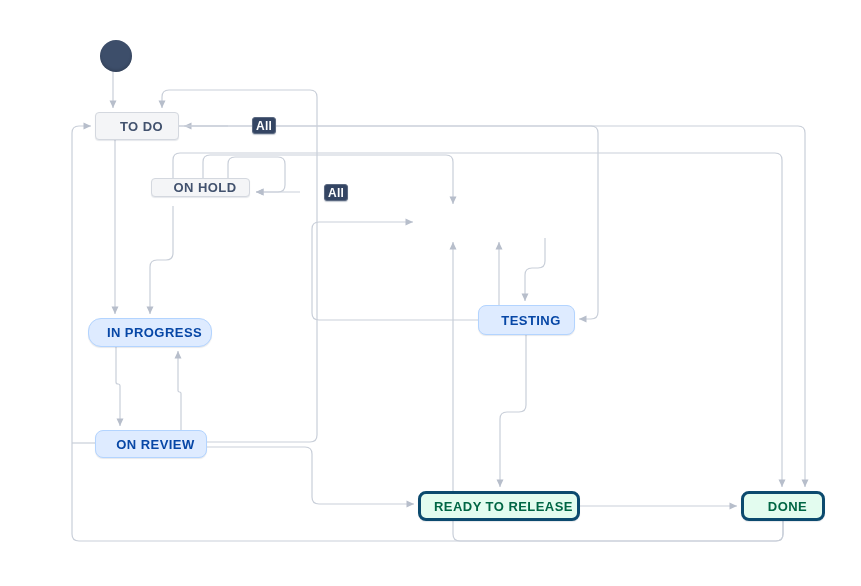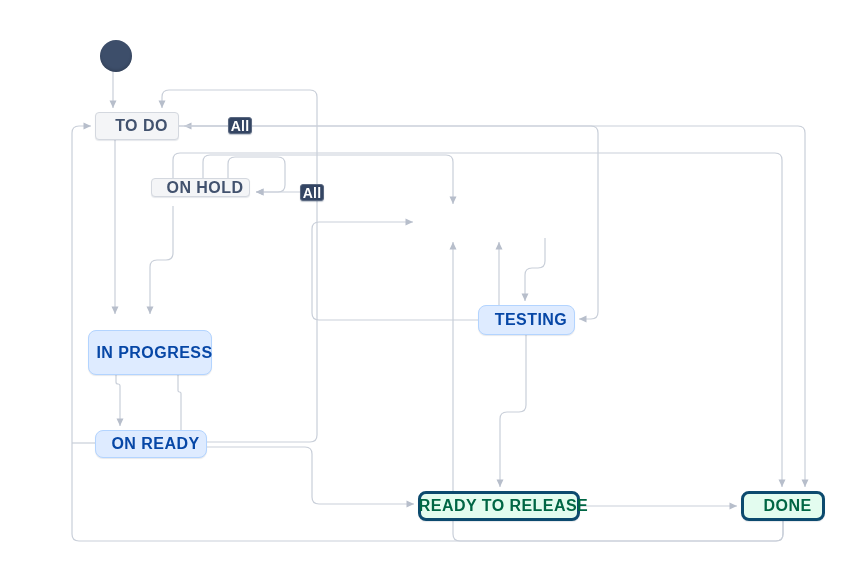--- a/index.html
+++ b/index.html
@@ -4,31 +4,31 @@
 <style>
   html,body{margin:0;padding:0;background:#ffffff;}
   #canvas{
     position:relative;width:861px;height:586px;background:#ffffff;overflow:hidden;
     font-family:"Liberation Sans",sans-serif;
   }
   #wires{position:absolute;left:0;top:0;width:861px;height:586px;}
   #wires path.wire{fill:none;stroke:#c9cfd9;stroke-width:1.2px;}
   .status{
     position:absolute;display:flex;align-items:center;justify-content:center;
-    box-sizing:border-box;font-weight:700;font-size:16px;letter-spacing:.45px;
+    box-sizing:border-box;font-weight:700;font-size:13px;letter-spacing:.45px;
     box-shadow:0 1px 1px rgba(9,30,66,.10);cursor:pointer;white-space:nowrap;padding-left:9px;
   }
   .cat-gray {background:#f4f5f7;border:1px solid #d4d8df;color:#42526e;border-radius:4px;}
   .cat-blue {background:#deebff;border:1px solid #b3d4ff;color:#0747a6;border-radius:8px;}
   .cat-green{background:#e3fcef;border:3px solid #0c4a6e;color:#006644;border-radius:8px;}
   .badge{
     position:absolute;display:flex;align-items:center;justify-content:center;
     box-sizing:border-box;background:#344563;color:#ffffff;border:1px solid #5a6880;
-    border-radius:3px;font-weight:700;font-size:14px;letter-spacing:.2px;
-    box-shadow:0 1px 1px rgba(9,30,66,.25);cursor:pointer;
+    border-radius:3px;font-weight:700;font-size:12px;letter-spacing:.2px;
+    box-shadow:0 1px 1px rgba(9,30,66,.25);cursor:pointer;margin-left:24px;
   }
   .start-node{
     position:absolute;width:32px;height:32px;border-radius:50%;
     background:#3d4e6a;box-shadow:inset 0 -2px 3px rgba(0,0,0,.15);cursor:pointer;
   }
 </style>
 </head>
 <body>
 
 <div id="canvas">
@@ -67,23 +67,23 @@
 
   <div class="start-node" style="left:100px;top:40px;"></div>
 
   <div class="status cat-gray" style="left:95px;top:112px;width:84px;height:28px;">TO DO</div>
 
   <div class="status cat-gray" style="left:151px;top:178px;width:99px;height:19px;">ON HOLD</div>
 
 
   <div class="status cat-blue" style="left:478px;top:305px;width:97px;height:30px;">TESTING</div>
 
-  <div class="status cat-blue" style="left:88px;top:330px;width:124px;height:45px;">IN PROGRESS</div>
+  <div class="status cat-blue" style="left:88px;top:318px;width:124px;height:29px;border-radius:13px;">IN PROGRESS</div>
 
-  <div class="status cat-blue" style="left:95px;top:430px;width:112px;height:28px;">ON READY</div>
+  <div class="status cat-blue" style="left:95px;top:430px;width:112px;height:28px;">ON REVIEW</div>
 
   <div class="status cat-green" style="left:418px;top:491px;width:162px;height:30px;">READY TO RELEASE</div>
 
   <div class="status cat-green" style="left:741px;top:491px;width:84px;height:30px;">DONE</div>
 
   <div class="badge" style="left:228px;top:117px;width:24px;height:17px;">All</div>
 
   <div class="badge" style="left:300px;top:184px;width:24px;height:17px;">All</div>
 
 </div>

